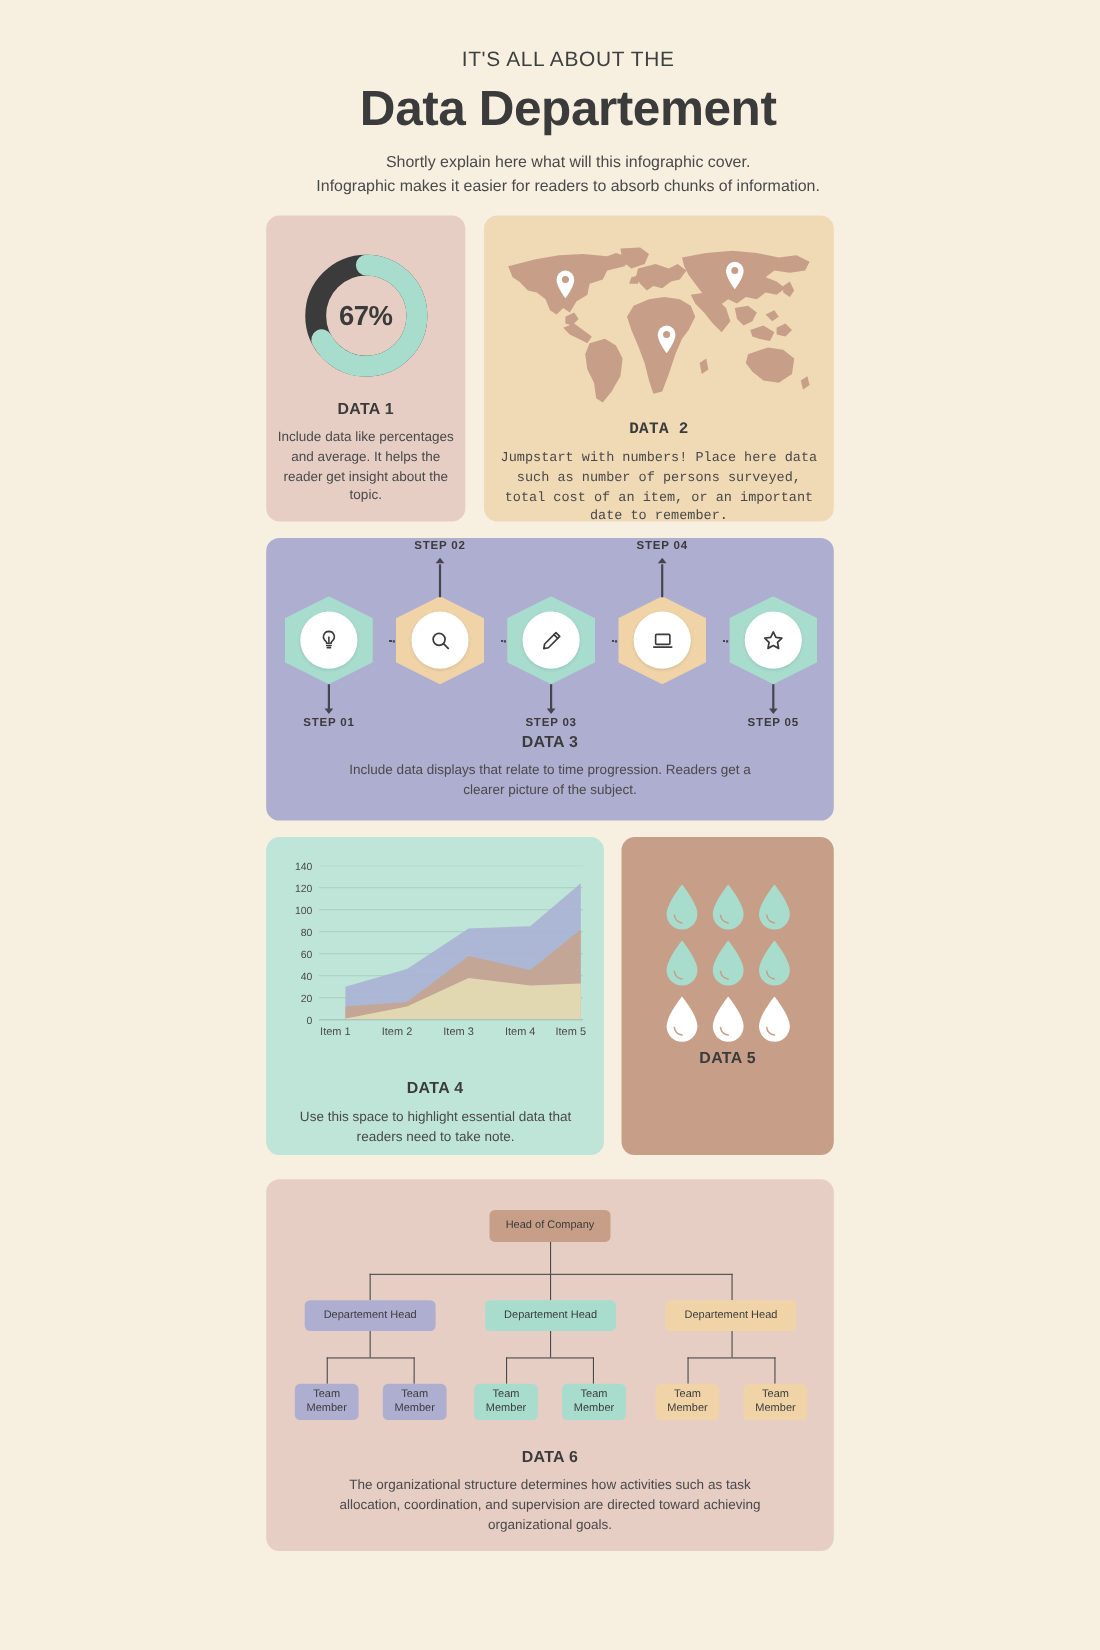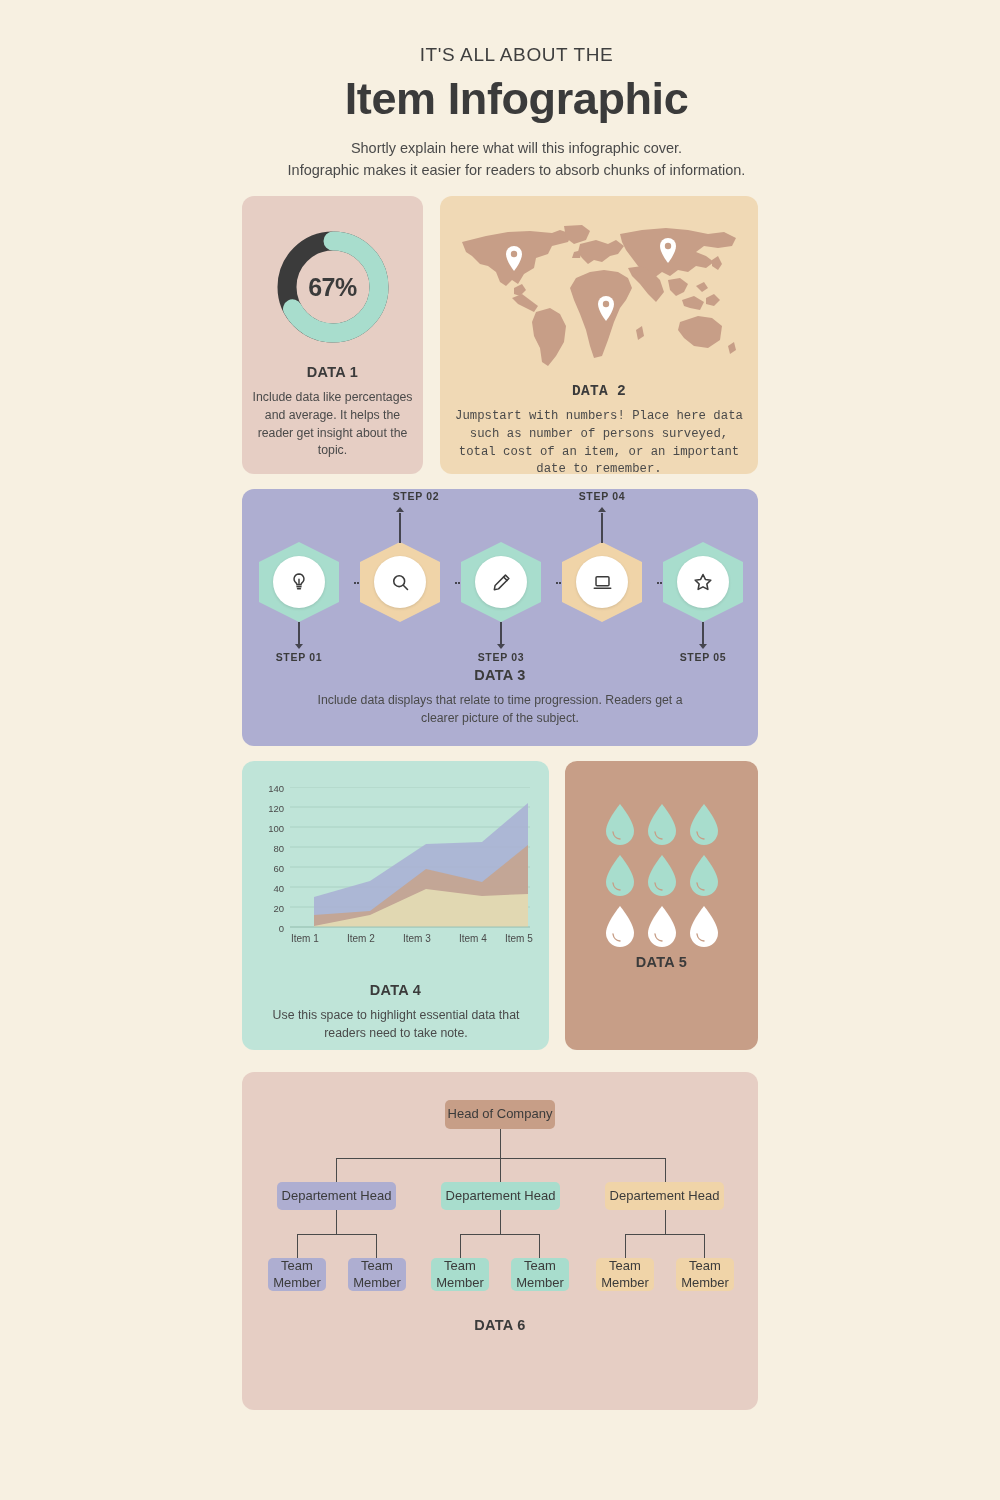--- a/index.html
+++ b/index.html
@@ -102,21 +102,21 @@
            width: 118px; display: flex; flex-wrap: wrap; gap: 8px 8px; }
   .drop { width: 34px; height: 43px; }
   #card5 .card-title { position: absolute; left: 0; top: 175px; width: 193px; margin-top: 18px; }
   #card5 .card-desc  { position: absolute; left: 10px; top: 195px; width: 173px; }
 
   
   #card6 { left: 242px; top: 1072px; width: 516px; height: 338px; background: #e6cec4; }
   .org { position: absolute; left: 0; top: 0; width: 516px; height: 240px; }
   .orgbox {
     position: absolute; border-radius: 5px; display: flex; align-items: center;
-    justify-content: center; text-align: center; font-size: 13px;
+    justify-content: center; text-align: center; font-size: 10px;
     color: #3b3b3b; line-height: 1.25;
   }
   .ob-head  { background: #c79e87; }
   .ob-purple{ background: #aeaed1; }
   .ob-mint  { background: #a8ddcd; }
   .ob-tan   { background: #f0d4a8; }
   .orgline  { position: absolute; background: #4a4a4a; }
   #card6 .card-title { position: absolute; left: 0; top: 245px; width: 516px; }
   #card6 .card-desc  { position: absolute; left: 48px; top: 265px; width: 420px; }
 
@@ -126,21 +126,21 @@
     font-size: 13px; color: #4a4a4a;
   }
 </style>
 </head>
 <body>
 
 <div class="page">
 
   <div class="header">
     <div class="eyebrow">IT'S ALL ABOUT THE</div>
-    <div class="main-title">Item Infographic</div>
+    <div class="main-title">Data Departement</div>
     <div class="subtitle">
       <div>Shortly explain here what will this infographic cover.</div>
       <div>Infographic makes it easier for readers to absorb chunks of information.</div>
     </div>
   </div>
 
   <div class="card" id="card1">
     <div class="donut-wrap">
       <svg width="118" height="118" viewBox="0 0 118 118">
 
@@ -241,21 +241,21 @@
         <div class="hex tan"></div>
         <div class="badge">
           <svg width="21" height="21" viewBox="0 0 24 24" fill="none" stroke="#3b3b3b" stroke-width="1.8" stroke-linecap="round">
             <circle cx="10.5" cy="10.5" r="6.2"></circle>
               <path d="M15.2 15.2 20 20"></path>
           </svg>
         </div>
       </div>
       <div class="connector" style="left:157px; top:24px; height:30px;"></div>
       <div class="arrowhead arrow-up" style="left:153.6px; top:18px;"></div>
-      <div class="steplabel" style="left:129px; top:1px;">STEP 02</div>
+      <div class="steplabel" style="left:113px; top:1px;">STEP 02</div>
 
       <div class="hexcell" style="left:219px;">
         <div class="hex mint"></div>
         <div class="badge">
           <svg width="21" height="21" viewBox="0 0 24 24" fill="none" stroke="#3b3b3b" stroke-width="1.7" stroke-linecap="round" stroke-linejoin="round">
             <path d="M16.5 3.6 20.4 7.5 8.6 19.3 3.8 20.2 4.7 15.4Z"></path>
               <path d="M14.4 5.7 18.3 9.6"></path>
           </svg>
         </div>
       </div>
@@ -427,16 +427,17 @@
       <div class="orgbox ob-tan" style="left:363px; top:110px; width:119px; height:28px;">Departement Head</div>
       <div class="orgline" style="left:422.6px; top:138px; width:1.4px; height:24px;"></div>
       <div class="orgline" style="left:383px; top:162px; width:80px; height:1.4px;"></div>
       <div class="orgline" style="left:383px; top:162px; width:1.4px; height:24px;"></div>
       <div class="orgline" style="left:462px; top:162px; width:1.4px; height:24px;"></div>
       <div class="orgbox ob-tan" style="left:354px; top:186px; width:58px; height:33px;">Team Member</div>
       <div class="orgbox ob-tan" style="left:434px; top:186px; width:58px; height:33px;">Team Member</div>
     </div>
 
     <div class="card-title">DATA 6</div>
+    <div class="card-desc">The organizational structure determines how activities such as task allocation, coordination, and supervision are directed toward achieving organizational goals.</div>
   </div>
 
 
 </div>
 
 </body></html>

